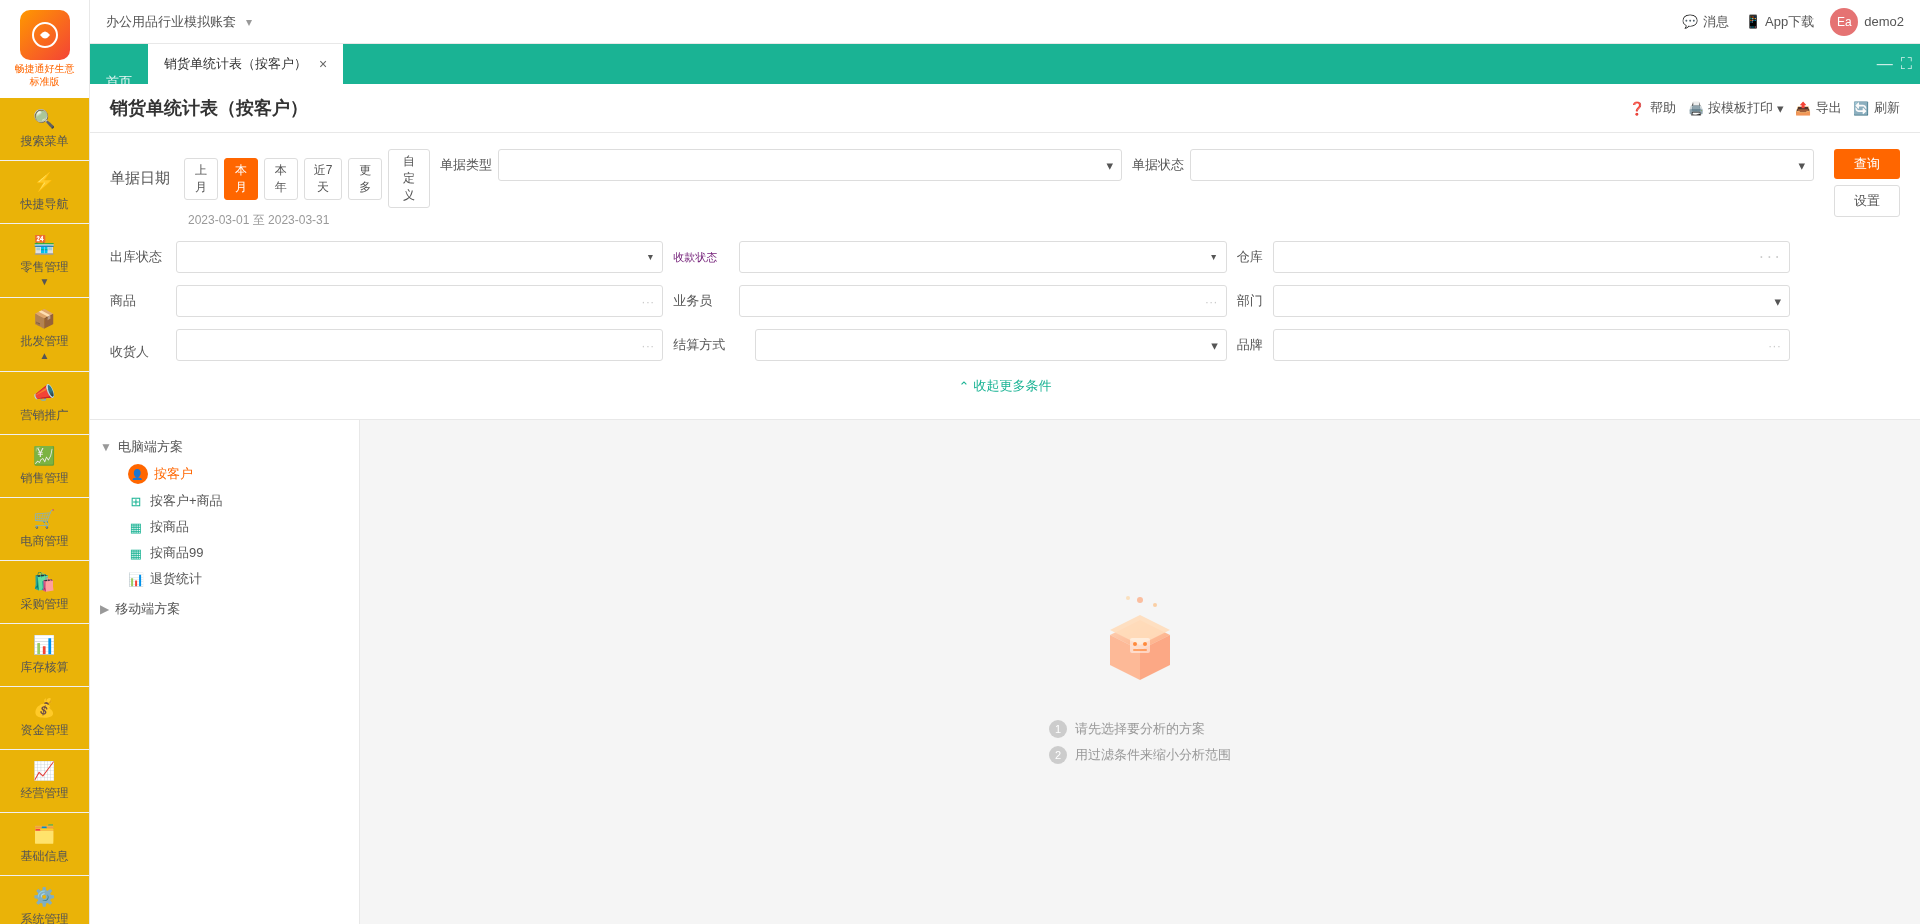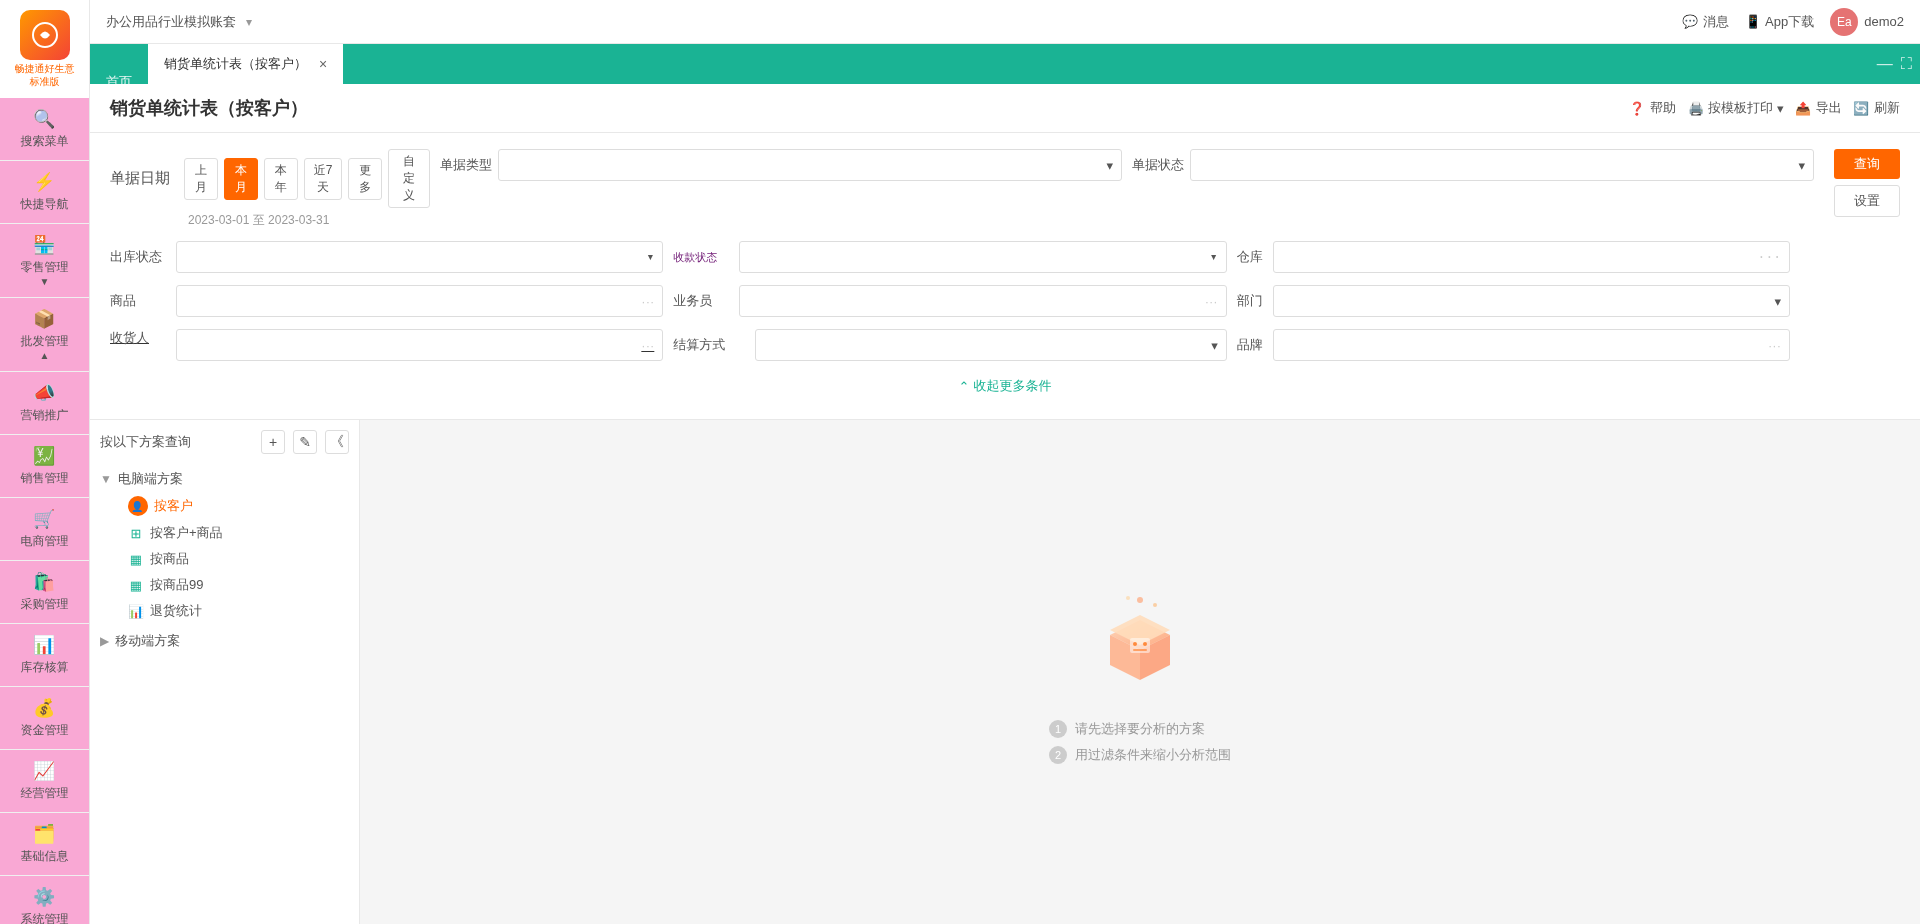--- a/index.html
+++ b/index.html
@@ -1,19 +1,19 @@
 <!DOCTYPE html>
 <html><head>
   <meta charset="utf-8">
   <style>
     * { box-sizing: border-box; margin: 0; padding: 0; }
     body { font-family: 'Microsoft YaHei', Arial, sans-serif; font-size: 13px; background: #f5f5f5; color: #333; height: 924px; overflow: hidden; display: flex; }
 
     
-    .sidebar { width: 90px; background: #f9a8d4; border-right: 1px solid #e8e8e8; display: flex; flex-direction: column; align-items: flex-end; height: 924px; overflow-y: auto; flex-shrink: 0; }
+    .sidebar { width: 90px; background: #eab308; border-right: 1px solid #e8e8e8; display: flex; flex-direction: column; align-items: flex-end; height: 924px; overflow-y: auto; flex-shrink: 0; }
     .logo-area { width: 100%; display: flex; flex-direction: column; align-items: center; padding: 10px 5px; background: #fff; }
     .logo-icon { width: 50px; height: 50px; background: linear-gradient(135deg, #ff9800, #f44336); border-radius: 10px; display: flex; align-items: center; justify-content: center; color: white; font-size: 20px; margin-bottom: 2px; }
     .logo-text { font-size: 10px; color: #ff6600; text-align: center; line-height: 1.3; }
     .sidebar-nav { width: 100%; display: flex; flex-direction: column; }
     .sidebar-item { width: 100%; display: flex; flex-direction: column; align-items: center; padding: 10px 5px; cursor: pointer; font-size: 12px; color: #555; border-bottom: 1px solid #f0f0f0; }
     .sidebar-item .icon { font-size: 18px; margin-bottom: 3px; }
 
     
     .main-area { flex: 1; display: flex; flex-direction: column; height: 924px; overflow: hidden; }
 
@@ -310,21 +310,21 @@
             <span style="font-size:13px; color:#555; white-space:nowrap; width:30px;">部门</span>
             <div class="filter-select" style="flex:1;">
               <span></span>
               <span>▾</span>
             </div>
           </div>
           <div style="width:100px;"></div>
         </div>
 
         <div style="display:flex; align-items:center; gap:10px; margin-bottom:8px;">
-          <div style="flex:1; display:flex; align-items:flex-start; gap:6px;text-decoration:underline;">
+          <div style="flex:1; display:flex; align-items:flex-end; gap:6px;">
             <span style="font-size:13px; color:#555; white-space:nowrap; width:60px;">收货人</span>
             <div class="filter-select" style="flex:1;">
               <span></span>
               <span style="color:#ccc;">···</span>
             </div>
           </div>
           <div style="flex:1; display:flex; align-items:center; gap:22px;">
             <span style="font-size:13px; color:#555; white-space:nowrap; width:60px;">结算方式</span>
             <div class="filter-select" style="flex:1;">
               <span></span>
@@ -345,32 +345,20 @@
           <div class="collapse-btn">
             <span>⌃</span>
             <span>收起更多条件</span>
           </div>
         </div>
       </div>
 
       <div class="body-area">
 
         <div class="left-panel">
-          <div class="left-panel-header">
-            <span class="left-panel-title">按以下方案查询</span>
-            <div class="left-panel-icons">
-              <div class="lp-icon">+</div>
-              <div class="lp-icon">
-                <span>✎</span>
-              </div>
-              <div class="lp-icon">
-                <span>《</span>
-              </div>
-            </div>
-          </div>
 
           <div class="tree-section">
             <div class="tree-parent">
               <span style="color:#999; font-size:12px;">▼</span>
               <span>电脑端方案</span>
             </div>
 
             <div class="tree-child active">
               <div class="tree-icon" style="background:#ff6600; width:20px; height:20px; border-radius:50%; display:flex; align-items:center; justify-content:center; color:white; font-size:10px;">👤</div>
               <span>按客户</span>

